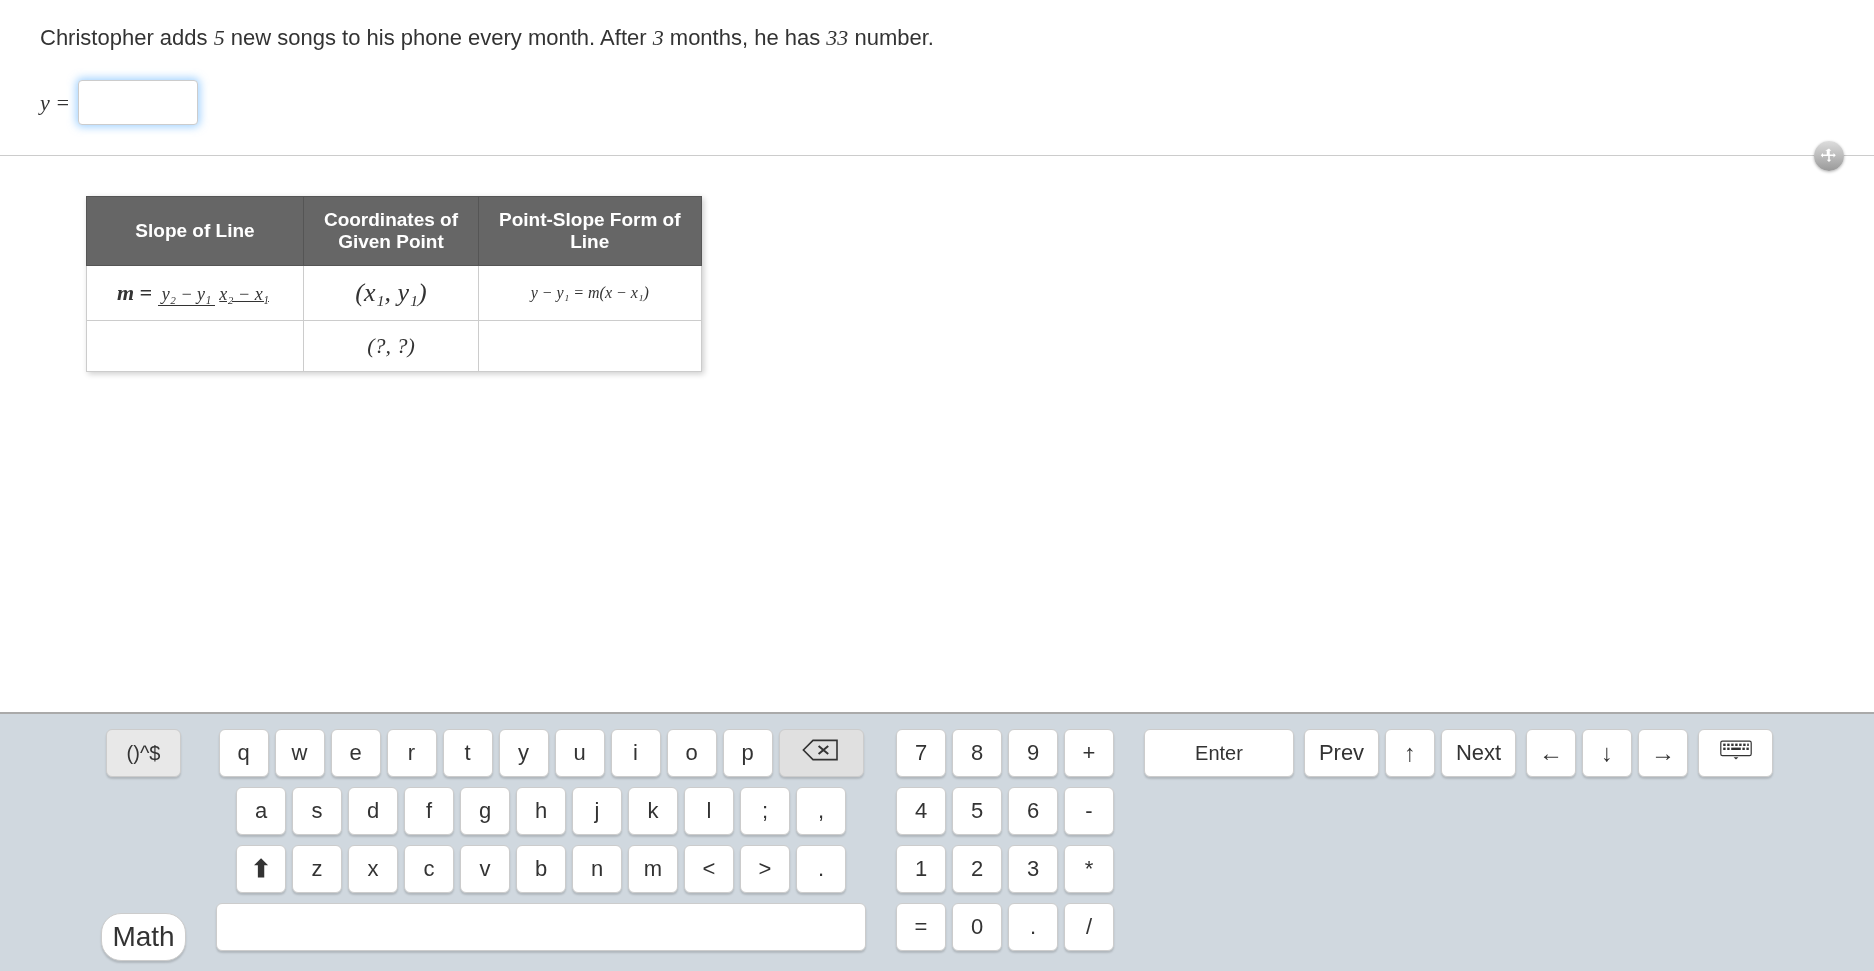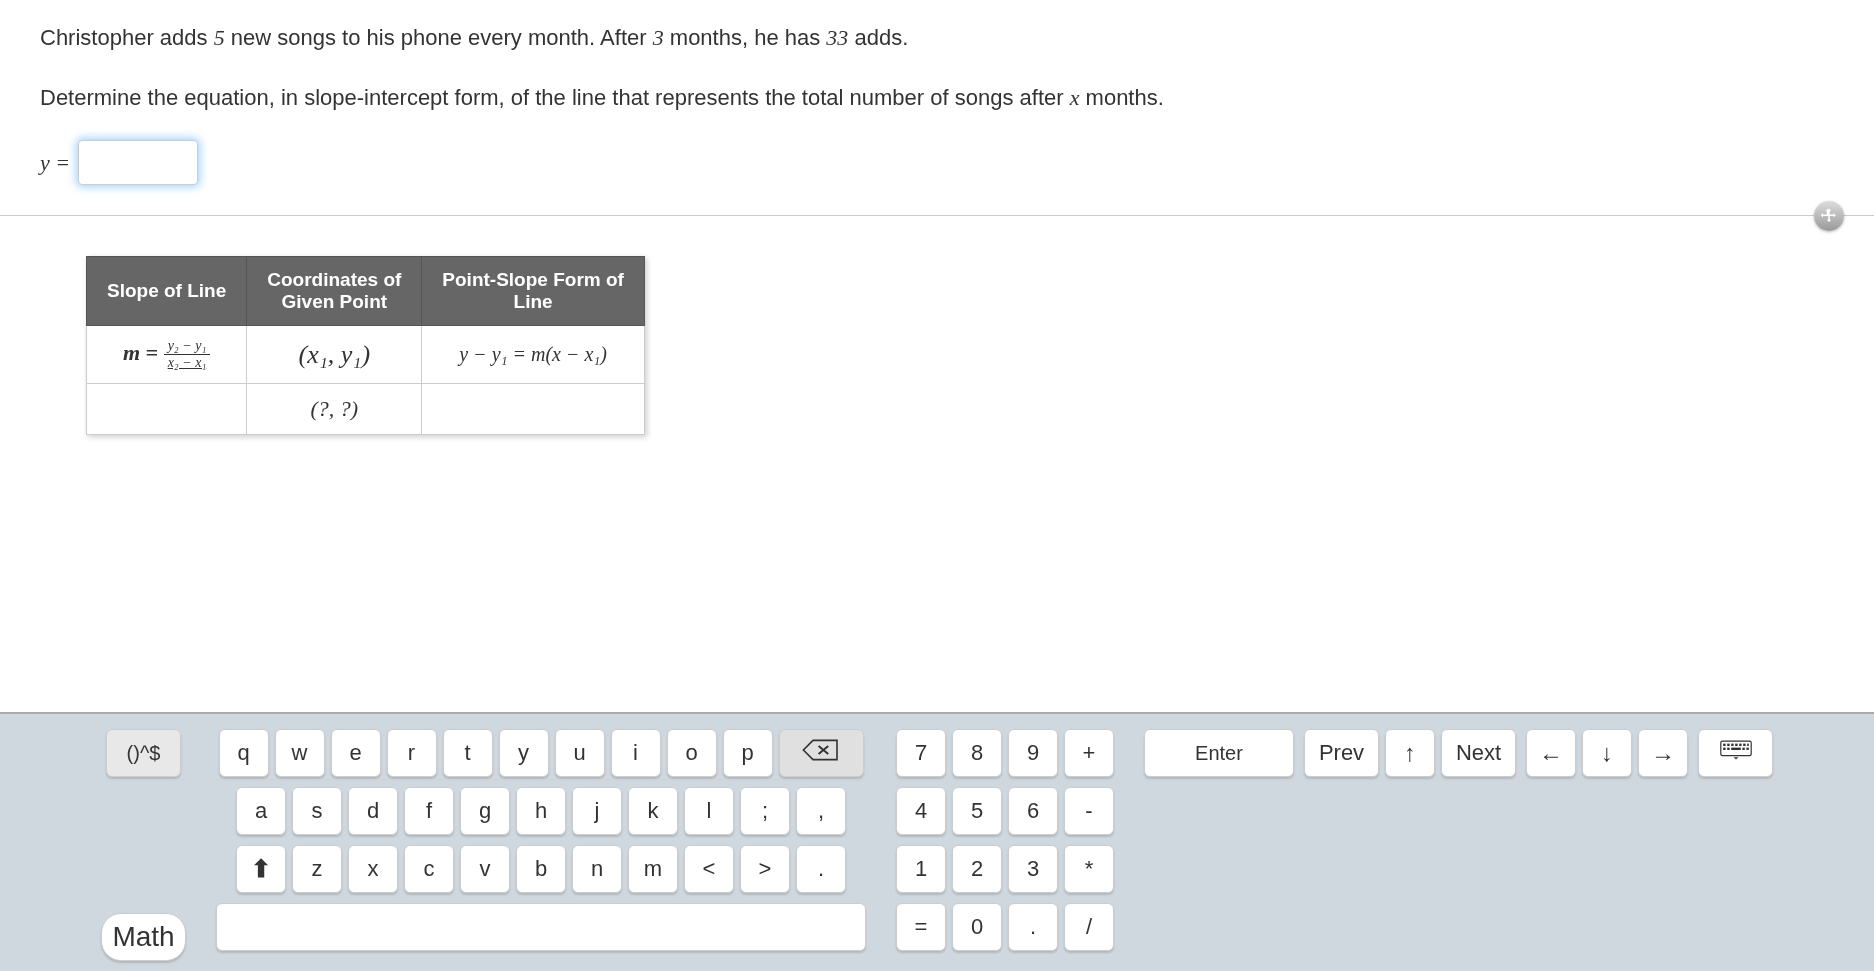--- a/index.html
+++ b/index.html
@@ -29,21 +29,21 @@
     .formula-section { padding: 40px 50px; }
     .formula-table { border-collapse: collapse; box-shadow: 2px 2px 6px rgba(0,0,0,0.2); margin-left: 36px; }
     .formula-table th { 
       background: #666; color: #fff; padding: 12px 20px; font-size: 19px; 
       font-weight: bold; border: 1px solid #555; text-align: center;
     }
     .formula-table td { 
       border: 1px solid #ccc; padding: 12px 30px; font-size: 22px; 
       text-align: center; font-family: 'Times New Roman', serif; font-style: italic;
     }
-    .fraction { display: inline-flex; flex-direction: column; vertical-align: middle; font-size: 14px; }
+    .fraction { display: inline-flex; vertical-align: middle; font-size: 18px; }
     .fraction .num { border-bottom: 1px solid #333; padding: 0 4px; }
     .fraction .den { padding: 0 4px; text-decoration: underline; }
     
     .keyboard { 
       position: fixed; bottom: 0; left: 0; right: 0; 
       background: #d0d8df; border-top: 2px solid #aaa; 
       padding: 15px 20px 10px;
     }
     .kb-container { display: flex; gap: 30px; justify-content: center; margin: 0 auto; }
     .kb-left { display: flex; flex-direction: column; gap: 10px; align-items: center; }
@@ -67,24 +67,21 @@
     
     .arrow-icon { font-size: 24px; font-weight: bold; }
     .kbd-icon svg { width: 32px; height: 20px; }
     .backspace svg { width: 40px; height: 24px; }
   </style>
 </head>
 <body>
 
 <div class="problem-area">
   <p class="problem-text">
-    <span>Christopher adds </span><span class="italic">5</span><span> new songs to his phone every month. After </span><span class="italic">3</span><span> months, he has </span><span class="italic">33</span><span> adds.</span>
-  </p>
-  <p class="problem-text">
-    <span>Determine the equation, in slope-intercept form, of the line that represents the total number of songs after </span><span class="italic">x</span><span> months.</span>
+    <span>Christopher adds </span><span class="italic">5</span><span> new songs to his phone every month. After </span><span class="italic">3</span><span> months, he has </span><span class="italic">33</span><span> number.</span>
   </p>
   <div class="answer-row">
     <span>y =</span>
     <input class="answer-input" type="text" value="" style="">
   </div>
 </div>
 
 <div class="divider-row">
   <div class="drag-handle">
     <svg viewBox="0 0 24 24">
@@ -105,21 +102,21 @@
     <tbody>
       <tr>
         <td>
           <span style="font-weight:bold">m = </span>
           <span class="fraction">
             <span class="num">y₂ − y₁</span>
             <span class="den">x₂ − x₁</span>
           </span>
         </td>
         <td style="font-size:26px">(x₁, y₁)</td>
-        <td style="font-size:20px">y − y₁ = m(x − x₁)</td>
+        <td style="font-size:16px">y − y₁ = m(x − x₁)</td>
       </tr>
       <tr>
         <td></td>
         <td>(?, ?)</td>
         <td></td>
       </tr>
     </tbody>
   </table>
 </div>
 

